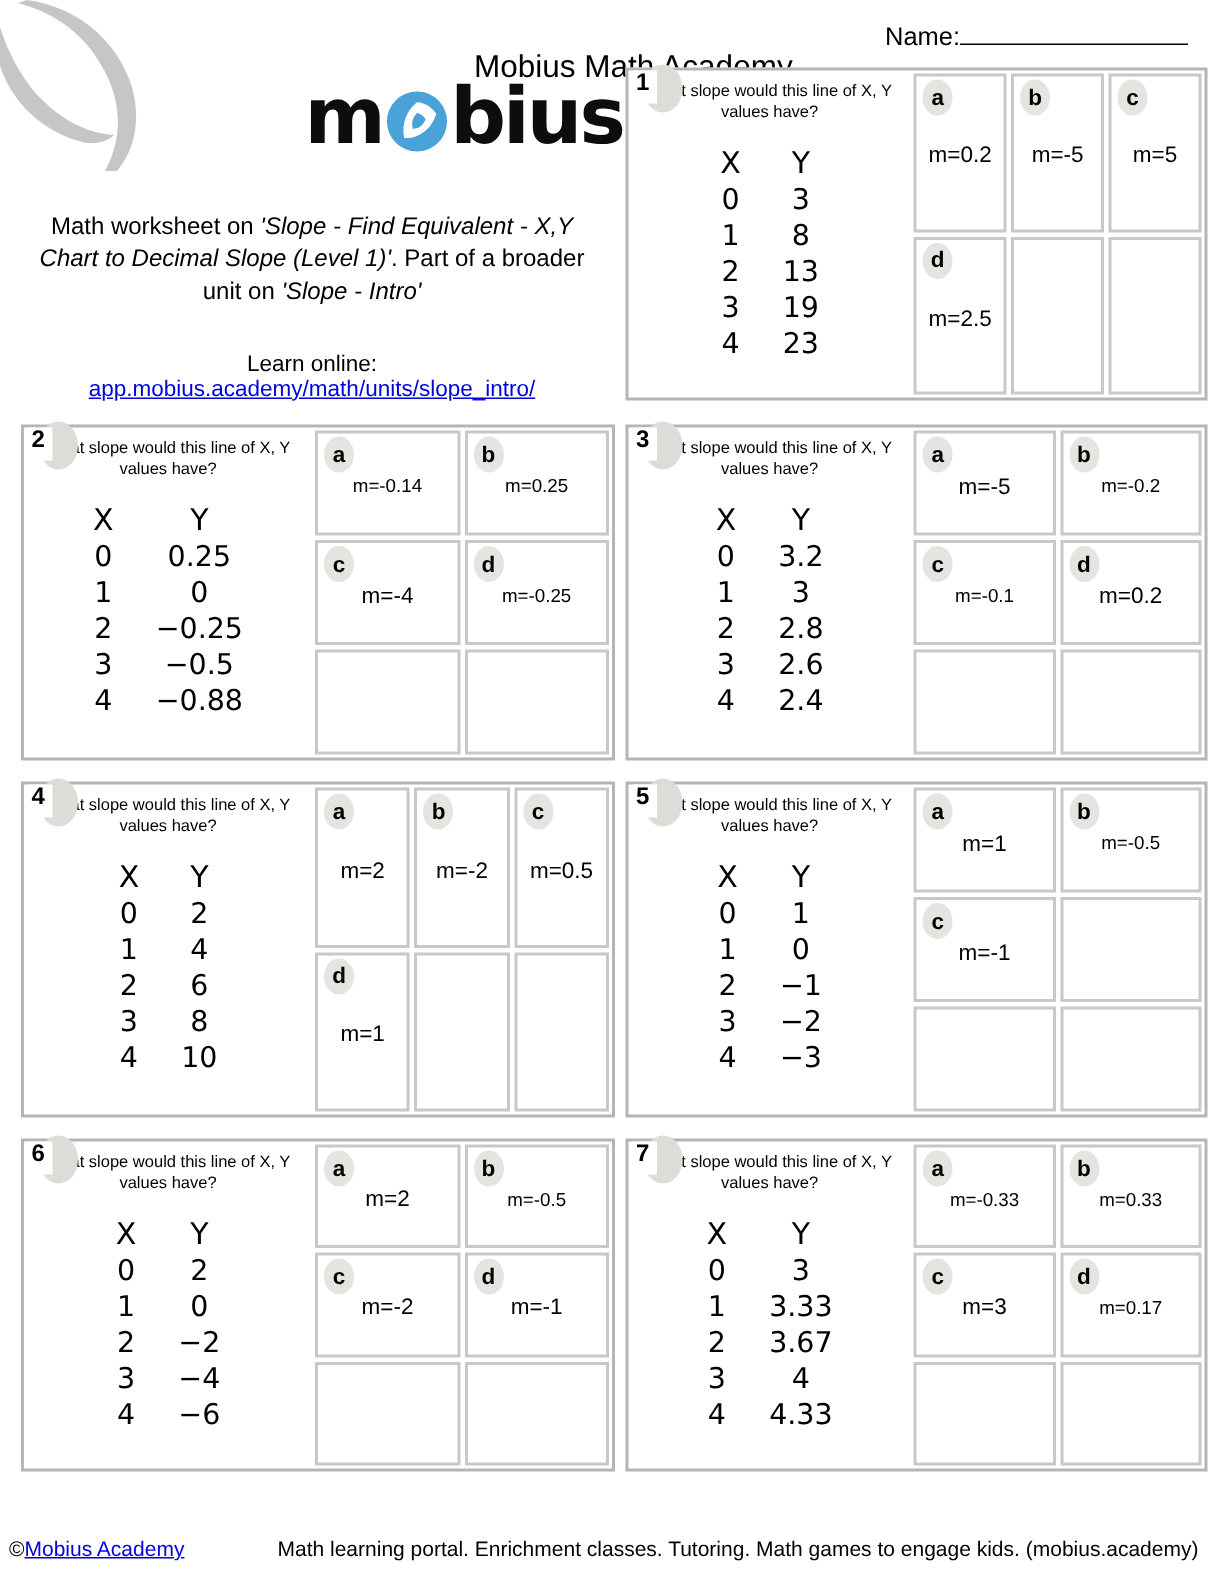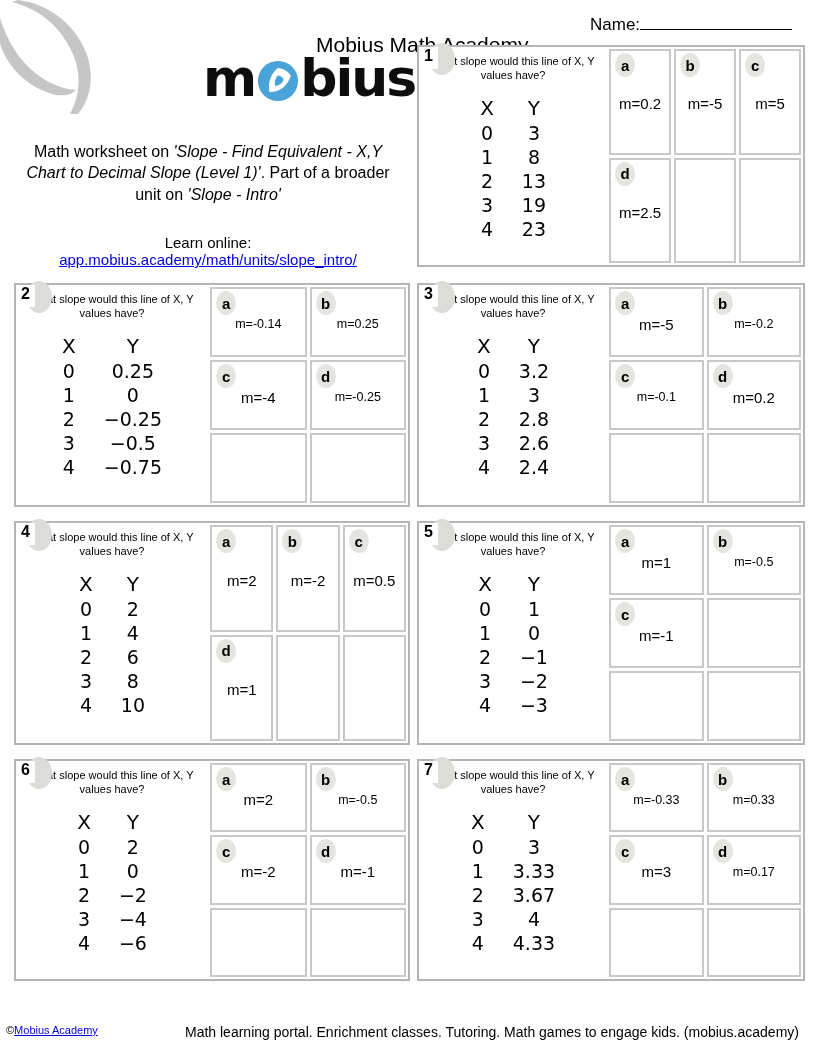--- a/index.html
+++ b/index.html
@@ -50,21 +50,21 @@
   .cols3 { grid-template-columns:1fr 1fr 1fr; grid-template-rows:1fr 1fr; }
   .acell { position:relative; border:2px solid #c8c8c8; display:flex;
            align-items:center; justify-content:center; box-sizing:border-box; }
   .letter { position:absolute; left:4px; top:2px; width:20px; height:24px; border-radius:50%;
             background:#e4e4e1; display:flex; align-items:center; justify-content:center;
             font-weight:bold; font-size:15px; }
   .mval { font-size:12.5px; margin-top:4px; }
   .mval.big { font-size:15px; }
 
   
-  .footer-copy { position:absolute; left:6px; top:1024px; font-size:11px; }
+  .footer-copy { position:absolute; left:6px; top:1024px; font-size:14px; }
   .footer-tag  { position:absolute; left:185px; top:1024px; font-size:14px; }
 </style>
 </head>
 <body>
 
 <div id="page">
 
   <svg class="swirl" width="98" height="114" viewBox="0 0 98 114">
     <path d="M 18 0 C 50 4 78 26 88 58 C 94 80 90 100 78 114 L 70 114 C 80 96 82 74 72 52 C 61 28 42 10 12 2 Z" fill="#c6c6c6"></path>
     <path d="M 0 44 C 8 68 28 88 56 95 C 64 96 71 95 76 90 C 58 89 38 79 22 60 C 13 49 5 34 0 18 Z" fill="#c6c6c6"></path>
@@ -169,21 +169,21 @@
         <tr>
               <td>2</td>
               <td>−0.25</td>
             </tr>
         <tr>
               <td>3</td>
               <td>−0.5</td>
             </tr>
         <tr>
               <td>4</td>
-              <td>−0.75</td>
+              <td>−0.88</td>
             </tr>
       </tbody>
         </table>
     </div>
     <div class="agrid cols2">
       <div class="acell">
           <span class="letter">a</span>
           <span class="mval">m=-0.14</span>
         </div>
       <div class="acell">

